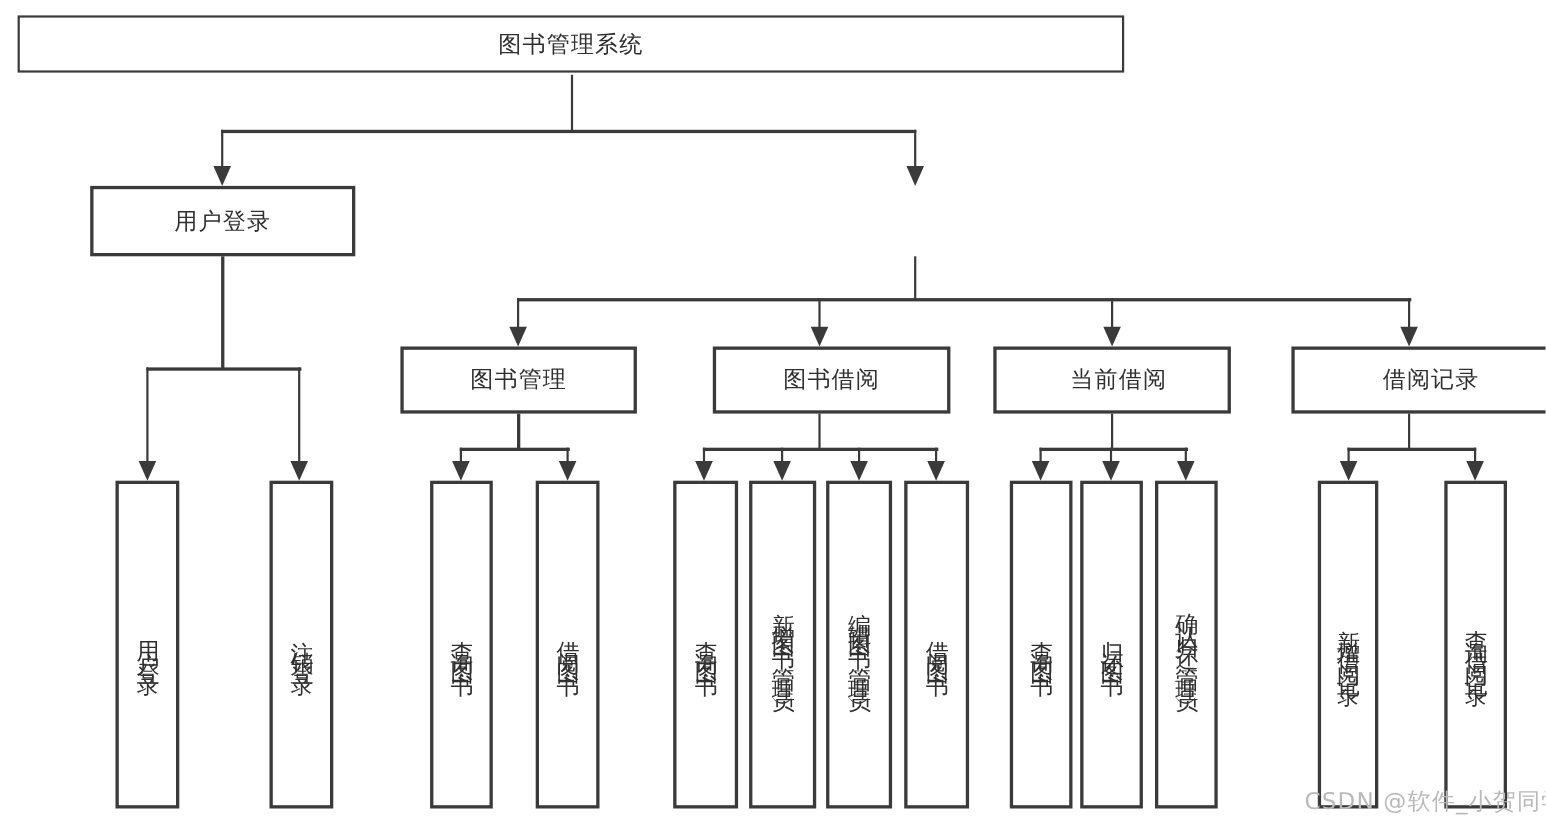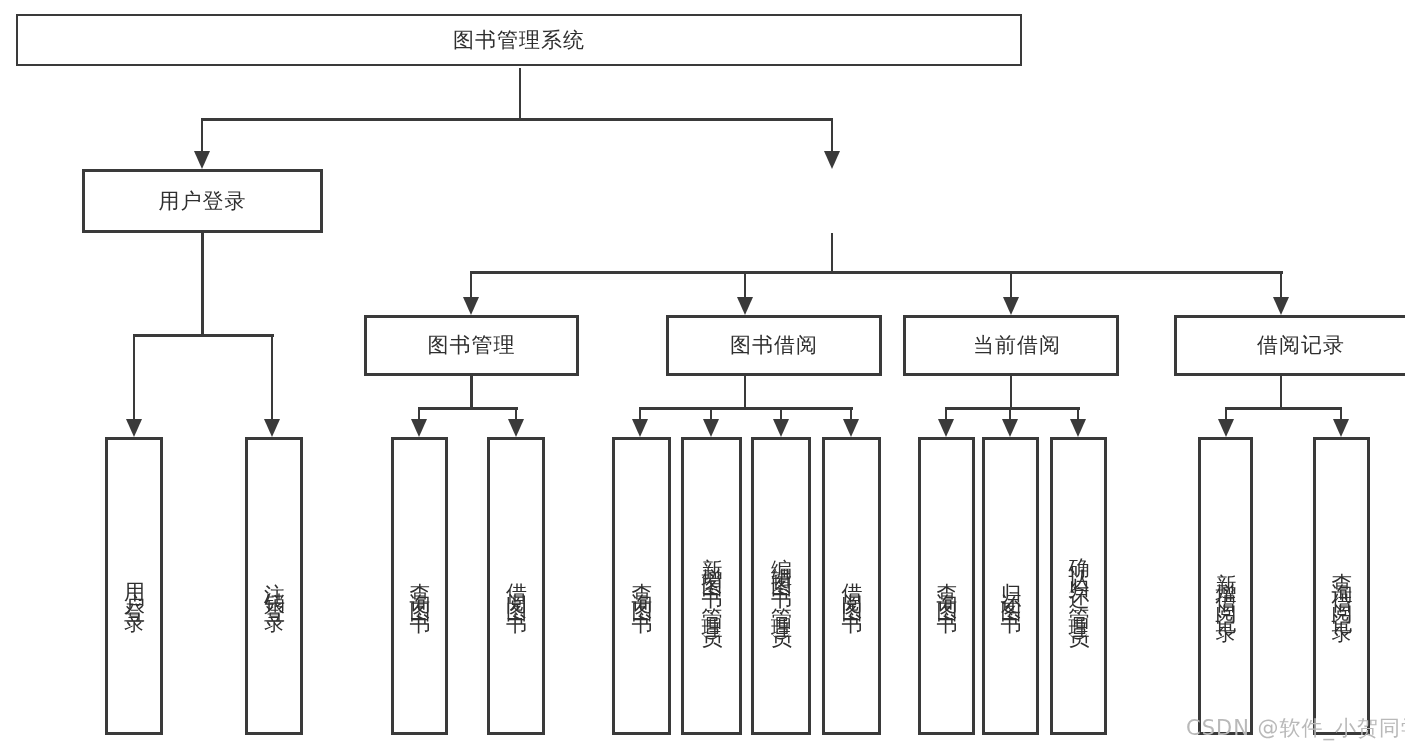--- a/index.html
+++ b/index.html
@@ -68,21 +68,21 @@
   <div class="vline" style="left:830.75px;top:233px;height:40px;"></div>
   <div class="hline" style="left:469.75px;top:271px;width:813px;"></div>
   <div class="arrow" style="left:463px;top:271px;height:44px;"></div>
   <div class="arrow" style="left:737px;top:271px;height:44px;"></div>
   <div class="arrow" style="left:1003px;top:271px;height:44px;"></div>
   <div class="arrow" style="left:1273px;top:271px;height:44px;"></div>
 
   <div class="box h" style="left:364px;top:315px;width:215px;height:61px;">
     <span class="lbl">图书管理</span>
   </div>
-  <div class="box h" style="left:666px;top:315px;width:216px;height:61px;">
+  <div class="box h" style="left:648px;top:315px;width:216px;height:61px;">
     <span class="lbl">图书借阅</span>
   </div>
   <div class="box h" style="left:903px;top:315px;width:216px;height:61px;padding-left:12px;">
     <span class="lbl">当前借阅</span>
   </div>
   <div class="box h" style="left:1174px;top:315px;width:254px;height:61px;">
     <span class="lbl">借阅记录</span>
   </div>
 
   <div class="vline" style="left:470.25px;top:376px;height:33px;"></div>

